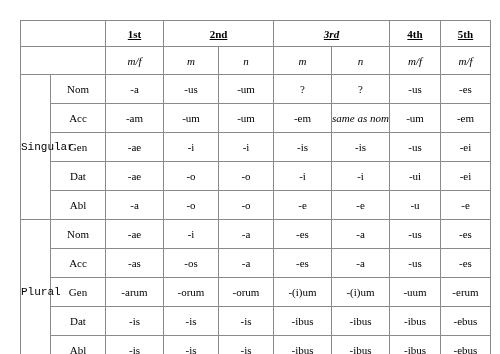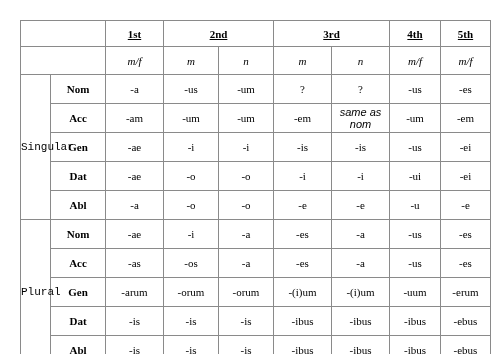--- a/index.html
+++ b/index.html
@@ -70,45 +70,45 @@
 
   
   .c1 { background: #f4606a; }
   .c2 { background: #fadf62; }
   .c3 { background: #8fe053; }
   .c4 { background: #63c3ec; }
   .c5 { background: #a833b4; }
 
   .c1h { background: #f4606a; }
   .c2h { background: #fadf62; }
-  .c3h { background: #8fe053; }
+  .c3h { background: #8fe053; font-style: italic; }
   .c4h { background: #63c3ec; }
   .c5h { background: #a833b4; }
 
   .body-row { height: 29px; }
   .case-lbl {
-    font-weight: bold;
+    font-weight: normal;
     font-size: 13px;
     font-family: "Liberation Serif", serif;
     background: #ffffff;
   }
   .numgrp {
     font-size: 6px;
     color: #6d6d6d;
     background: #ffffff;
     font-family: Liberation Mono, monospace;
   }
   .cell-val {
     font-size: 11px;
     font-family: "Liberation Serif", serif;
   }
   .tiny-note {
     font-size: 5.5px;
     font-style: italic;
-    font-family: Liberation Sans, sans-serif;
+    font-family: Liberation Serif, serif;
   }
 </style>
 </head>
 <body>
 
 <div id="sheet">
   <table class="decl">
     <colgroup>
       <col class="c-num">
         <col class="c-case">

